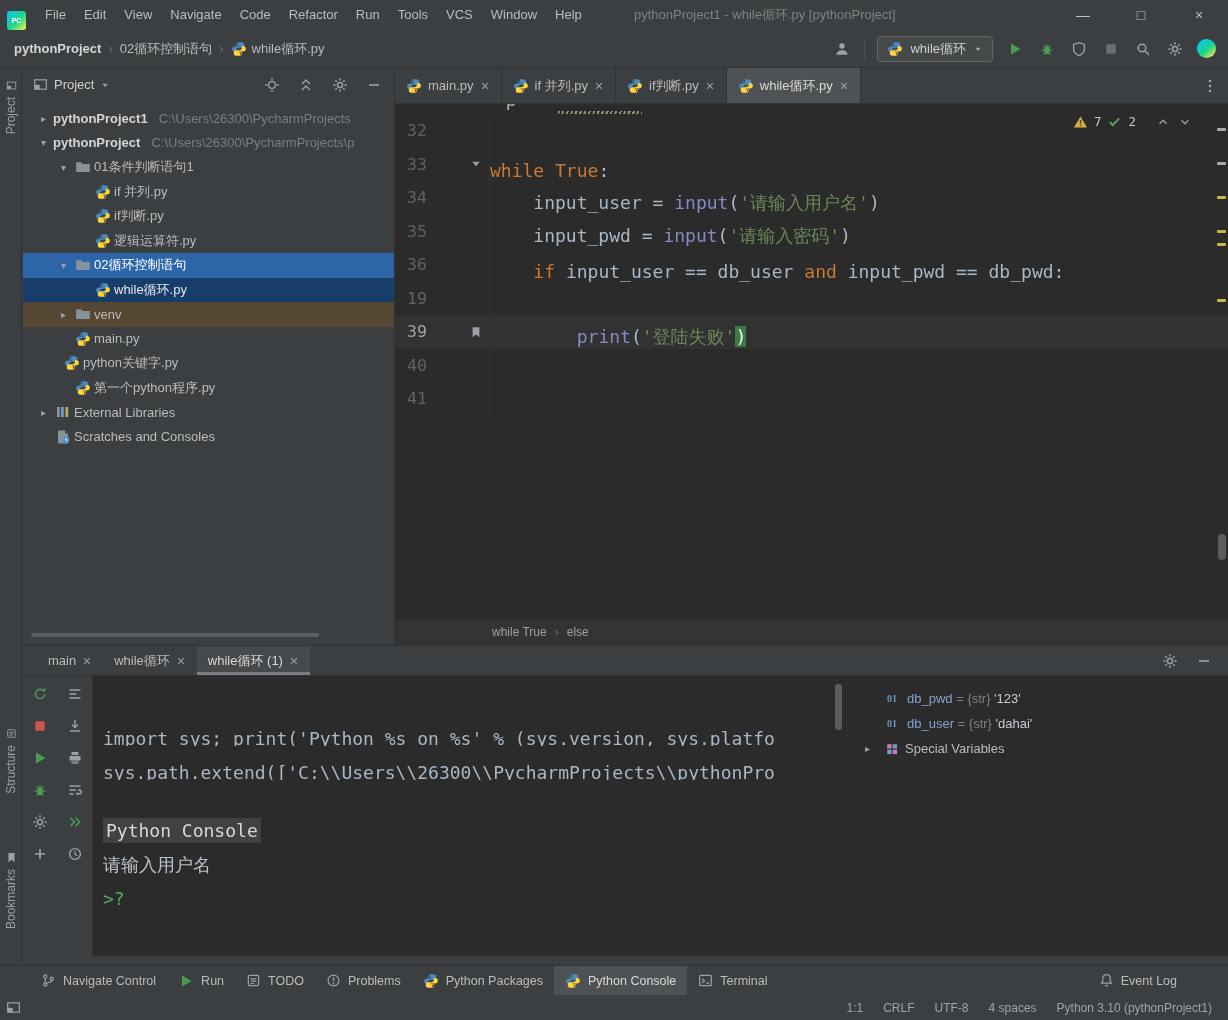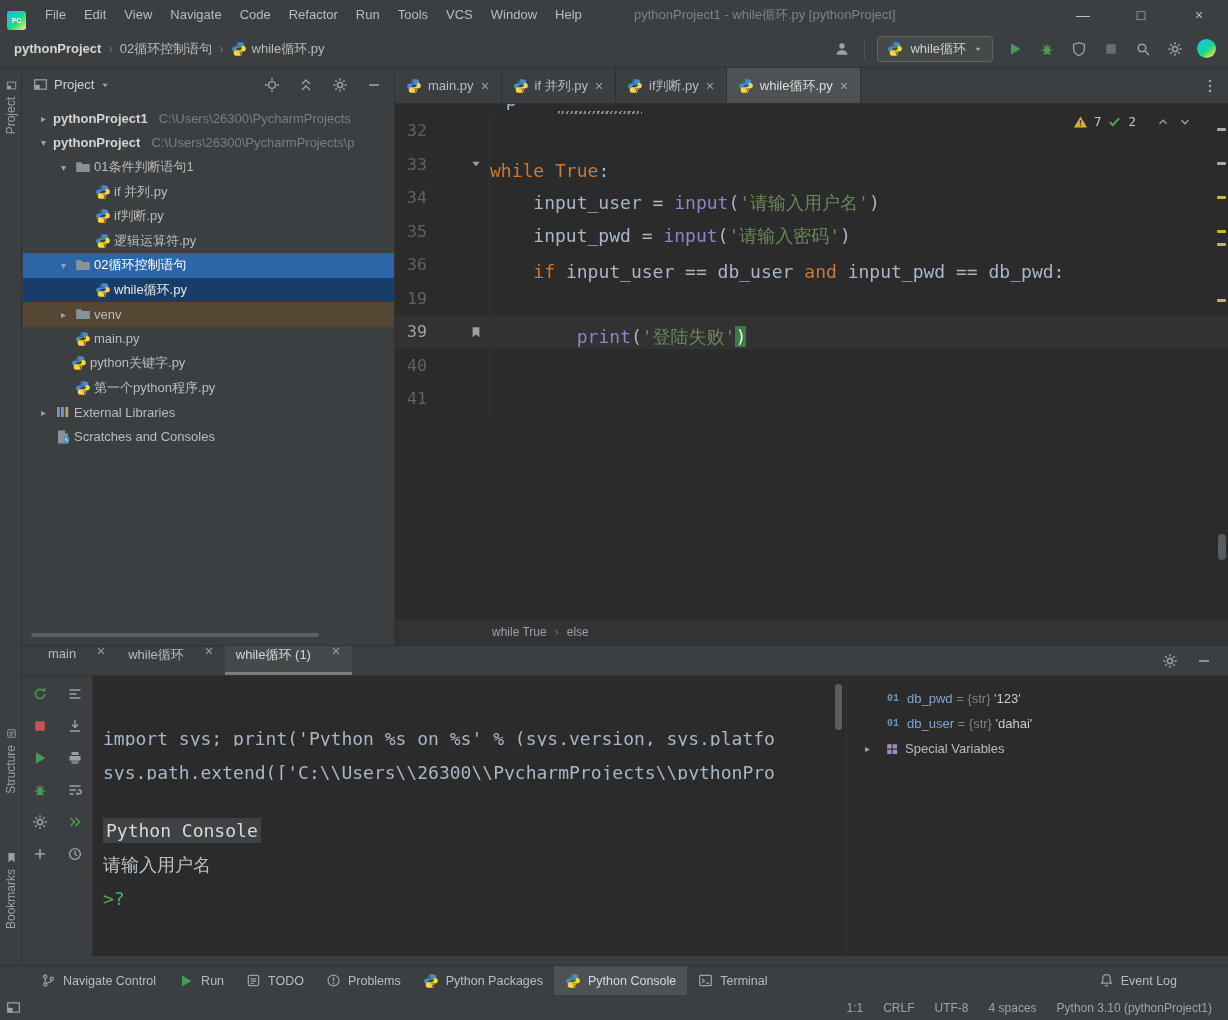--- a/index.html
+++ b/index.html
@@ -88,39 +88,39 @@
   .emark{position:absolute;right:2px;width:9px;height:3px;border-radius:1px}
   .ethumb{position:absolute;right:2px;top:430px;width:8px;height:26px;border-radius:4px;background:#5a5d5f}
   .ebc{height:27px;background:#313335;border-top:1px solid #2a2a2a;display:flex;align-items:center;gap:8px;
     padding-left:97px;font-size:12px;color:#9da0a6;flex-shrink:0}
   .ebc-item{color:#9da0a6}
 
   
   .console{position:absolute;left:23px;top:645px;width:1205px;height:320px;background:#3c3f41;border-top:1px solid #323232}
   .ctabs{height:30px;display:flex;align-items:stretch;padding-left:14px;border-bottom:1px solid #323232}
   .ctabs-list{display:flex}
-  .ctab{display:flex;align-items:flex-start;gap:20px;padding:0 11px;color:#bbb}
+  .ctab{display:flex;align-items:center;gap:6px;padding:0 11px;color:#bbb}
   .ctab.active{background:#46494b;box-shadow:inset 0 -3px 0 #7a7e82;color:#d8d8d8}
   .ctabs-right{margin-left:auto;display:flex;align-items:center;gap:14px;padding-right:14px}
   .cbody{display:flex;height:280px}
   .ctoolA{width:34px;display:flex;flex-direction:column;align-items:center;padding-top:8px;gap:12px}
   .ctoolB{width:36px;display:flex;flex-direction:column;align-items:center;padding-top:8px;gap:12px;border-right:1px solid #323232}
   .cbtn{width:20px;height:20px}
   .cout{flex:1;position:relative;background:#2b2b2b;font-family:"DejaVu Sans Mono","Liberation Mono",monospace;
     font-size:18px;line-height:34px;padding:36px 0 0 10px;color:#a9b7c6;overflow:hidden}
   .cline{height:34px}
   .cline>span{white-space:pre}
   .cline.banner>span{background:#3e4245;color:#d8d8d8;padding:2px 3px}
   .cline.prompt>span{color:#59a869}
   .cline.out>span{color:#bac1c8}
   .cthumb{position:absolute;right:4px;top:8px;width:7px;height:46px;border-radius:3px;background:#5a5d5f}
   .cvars{width:382px;border-left:1px solid #323232;background:#2b2b2b;padding-top:10px}
   .vrow{height:25px;display:flex;align-items:center;padding-left:40px;white-space:pre}
   .vrow.special{padding-left:18px;gap:6px}
-  .v01{width:20px;color:#6897bb;font-family:Liberation Mono, monospace;font-size:10px;font-weight:bold}
+  .v01{width:20px;color:#6897bb;font-family:Liberation Serif, serif;font-size:10px;font-weight:bold}
   .vname{color:#84a3ce}
   .veq,.vtype{color:#808080}
   .vval{color:#c7cdd3}
   .vchev{width:14px;color:#9da0a6;font-size:10px}
   .vlabel{color:#bbb}
 
   
   .bbar{position:absolute;left:0;top:965px;width:100%;height:30px;background:#3c3f41;border-top:1px solid #323232;
     display:flex;align-items:center;padding:0 10px 0 30px;font-size:12.5px}
   .bbar-left,.bbar-right{display:flex;align-items:center;height:100%}
@@ -414,21 +414,21 @@
           <span class="icon">
             <svg width="16" height="16" viewBox="0 0 16 16">
               <path fill="#4b8bbe" d="M7.9 1.2C6.2 1.2 5.1 2 5.1 3.3v1.5h3.1v.7H3.9C2.3 5.5 1.1 6.6 1.1 8.2s1.2 2.7 2.8 2.7h1.2V9.2c0-1.4 1.2-2.4 2.6-2.4h3.2c1.3 0 2.3-.9 2.3-2.1V3.3c0-1.3-1.4-2.1-3.1-2.1z"></path>
               <circle fill="#2b2b2b" cx="6.3" cy="3.1" r=".8"></circle>
               <path fill="#ffd43b" d="M8.1 14.8c1.7 0 2.8-.8 2.8-2.1v-1.5H7.8v-.7h4.3c1.6 0 2.8-1.1 2.8-2.7S13.7 5.1 12.1 5.1h-1.2v1.7c0 1.4-1.2 2.4-2.6 2.4H5.1c-1.3 0-2.3.9-2.3 2.1v1.4c0 1.3 1.4 2.1 3.1 2.1z"></path>
               <circle fill="#2b2b2b" cx="9.7" cy="12.9" r=".8"></circle>
             </svg>
           </span>
           <span class="tlabel">main.py</span>
         </div>
-        <div class="trow" style="padding-left: 28px;">
+        <div class="trow" style="padding-left: 21px;">
           <span class="chev"></span>
           <span class="icon">
             <svg width="16" height="16" viewBox="0 0 16 16">
               <path fill="#4b8bbe" d="M7.9 1.2C6.2 1.2 5.1 2 5.1 3.3v1.5h3.1v.7H3.9C2.3 5.5 1.1 6.6 1.1 8.2s1.2 2.7 2.8 2.7h1.2V9.2c0-1.4 1.2-2.4 2.6-2.4h3.2c1.3 0 2.3-.9 2.3-2.1V3.3c0-1.3-1.4-2.1-3.1-2.1z"></path>
               <circle fill="#2b2b2b" cx="6.3" cy="3.1" r=".8"></circle>
               <path fill="#ffd43b" d="M8.1 14.8c1.7 0 2.8-.8 2.8-2.1v-1.5H7.8v-.7h4.3c1.6 0 2.8-1.1 2.8-2.7S13.7 5.1 12.1 5.1h-1.2v1.7c0 1.4-1.2 2.4-2.6 2.4H5.1c-1.3 0-2.3.9-2.3 2.1v1.4c0 1.3 1.4 2.1 3.1 2.1z"></path>
               <circle fill="#2b2b2b" cx="9.7" cy="12.9" r=".8"></circle>
             </svg>
           </span>
           <span class="tlabel">python关键字.py</span>

